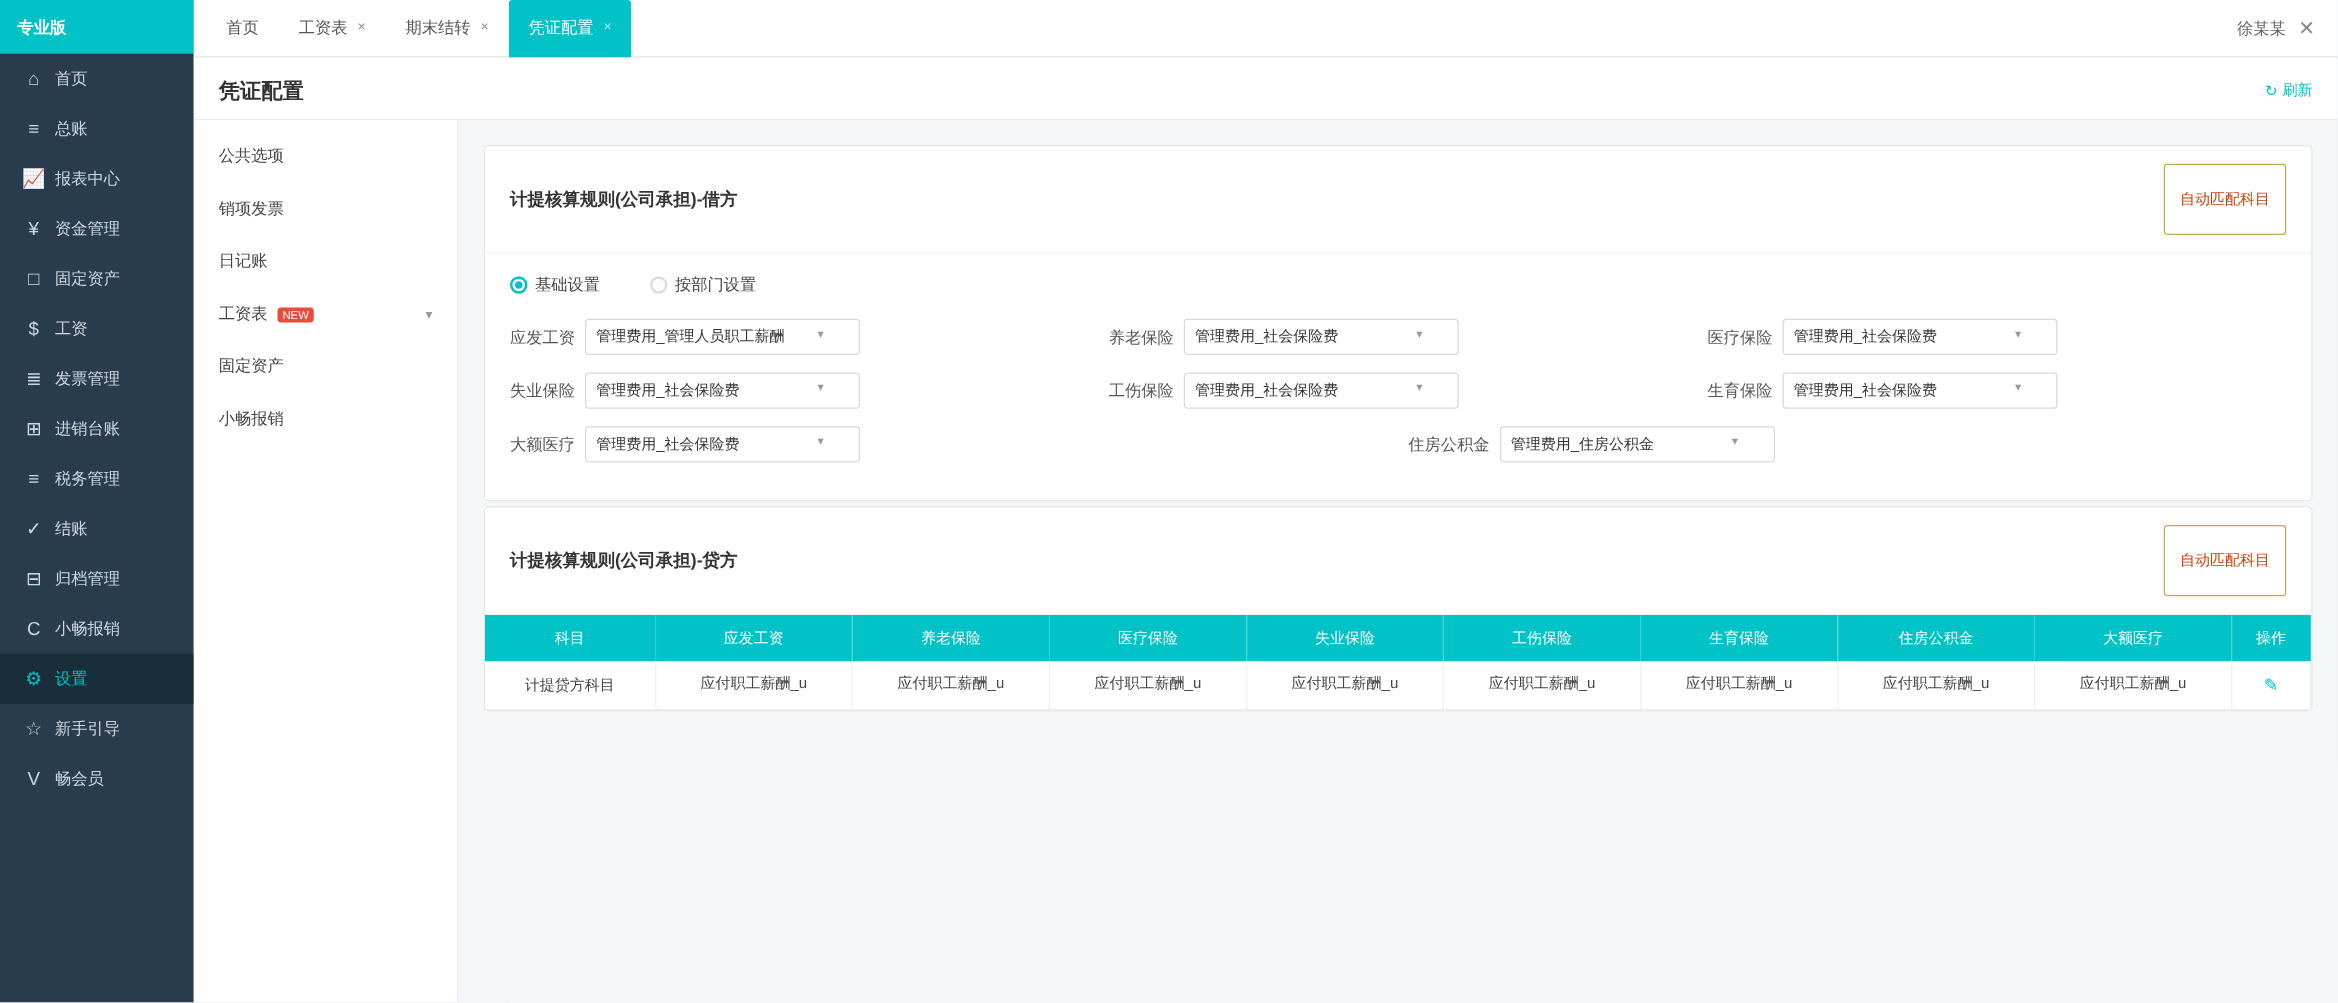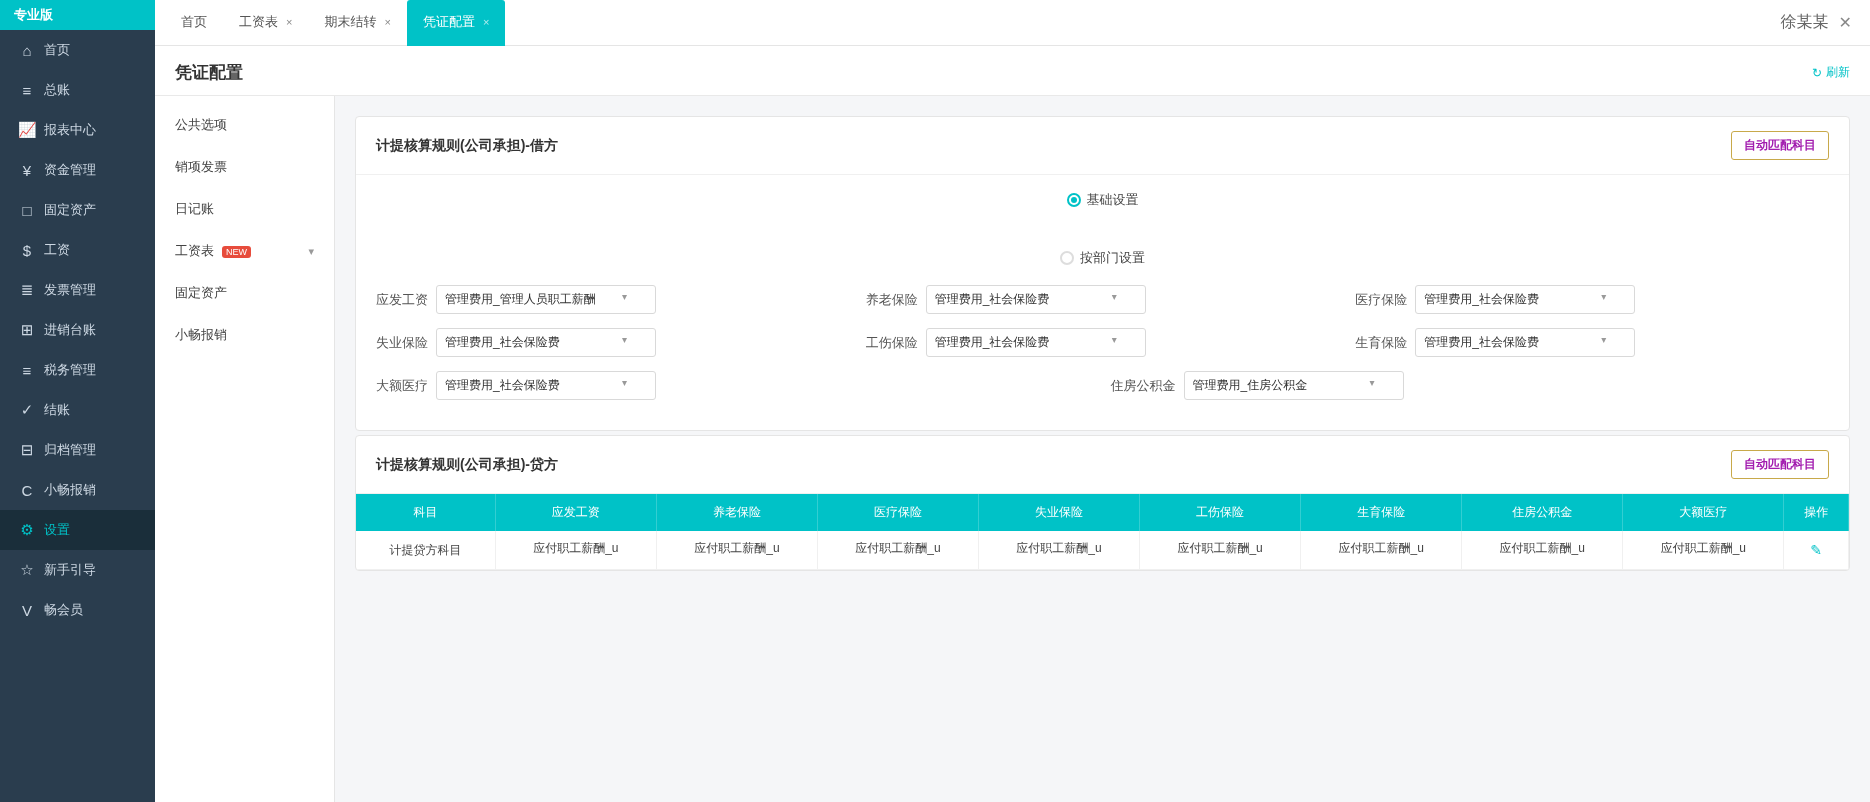--- a/index.html
+++ b/index.html
@@ -14,21 +14,21 @@
       flex-direction: column;
       flex-shrink: 0;
       height: 100%;
     }
     .sidebar-header {
       background: #00c2c7;
       color: white;
       font-size: 13px;
       padding: 8px 14px;
       font-weight: bold;
-      height: 30px;
+      height: 43px;
       display: flex;
       align-items: center;
     }
     .sidebar-item {
       display: flex;
       align-items: center;
       gap: 8px;
       padding: 11px 18px;
       cursor: pointer;
       color: #cdd8e3;
@@ -79,21 +79,21 @@
       font-size: 11px;
       cursor: pointer;
       opacity: 0.7;
       margin-left: 2px;
     }
     .top-bar-right {
       margin-left: auto;
       display: flex;
       align-items: center;
       gap: 12px;
-      font-size: 16px;
+      font-size: 13px;
       color: #666;
     }
     .close-btn {
       font-size: 16px;
       cursor: pointer;
       color: #888;
       padding: 0 8px;
     }
 
     
@@ -130,21 +130,21 @@
 
     
     .content-body {
       display: flex;
       flex: 1;
       overflow: hidden;
     }
 
     
     .left-nav {
-      width: 180px;
+      width: 212px;
       background: white;
       border-right: 1px solid #e5e5e5;
       padding-top: 8px;
       flex-shrink: 0;
       overflow-y: auto;
     }
     .left-nav-item {
       padding: 12px 20px;
       cursor: pointer;
       color: #444;
@@ -194,43 +194,41 @@
     .section-title {
       font-size: 14px;
       font-weight: 600;
       color: #333;
     }
     .section-body {
       padding: 16px 20px;
     }
     .auto-match-btn {
       border: 1px solid #c8a94a;
-      color: #a21caf;
+      color: #c2410c;
       background: white;
-      padding: 5px 12px;
+      padding: 19px 12px;
       border-radius: 3px;
       cursor: pointer;
       font-size: 12px;
-      font-weight: bold;
     }
 
     
     .notice-text {
       color: #e67e22;
       font-size: 12px;
       margin-bottom: 14px;
     }
 
     
     .radio-group {
       display: flex;
       align-items: center;
       gap: 40px;
       margin-bottom: 18px;
-      flex-direction: column;
     }
     .radio-item {
       display: flex;
       align-items: center;
       gap: 6px;
       cursor: pointer;
       font-size: 13px;
       color: #444;
     }
     .radio-circle {

